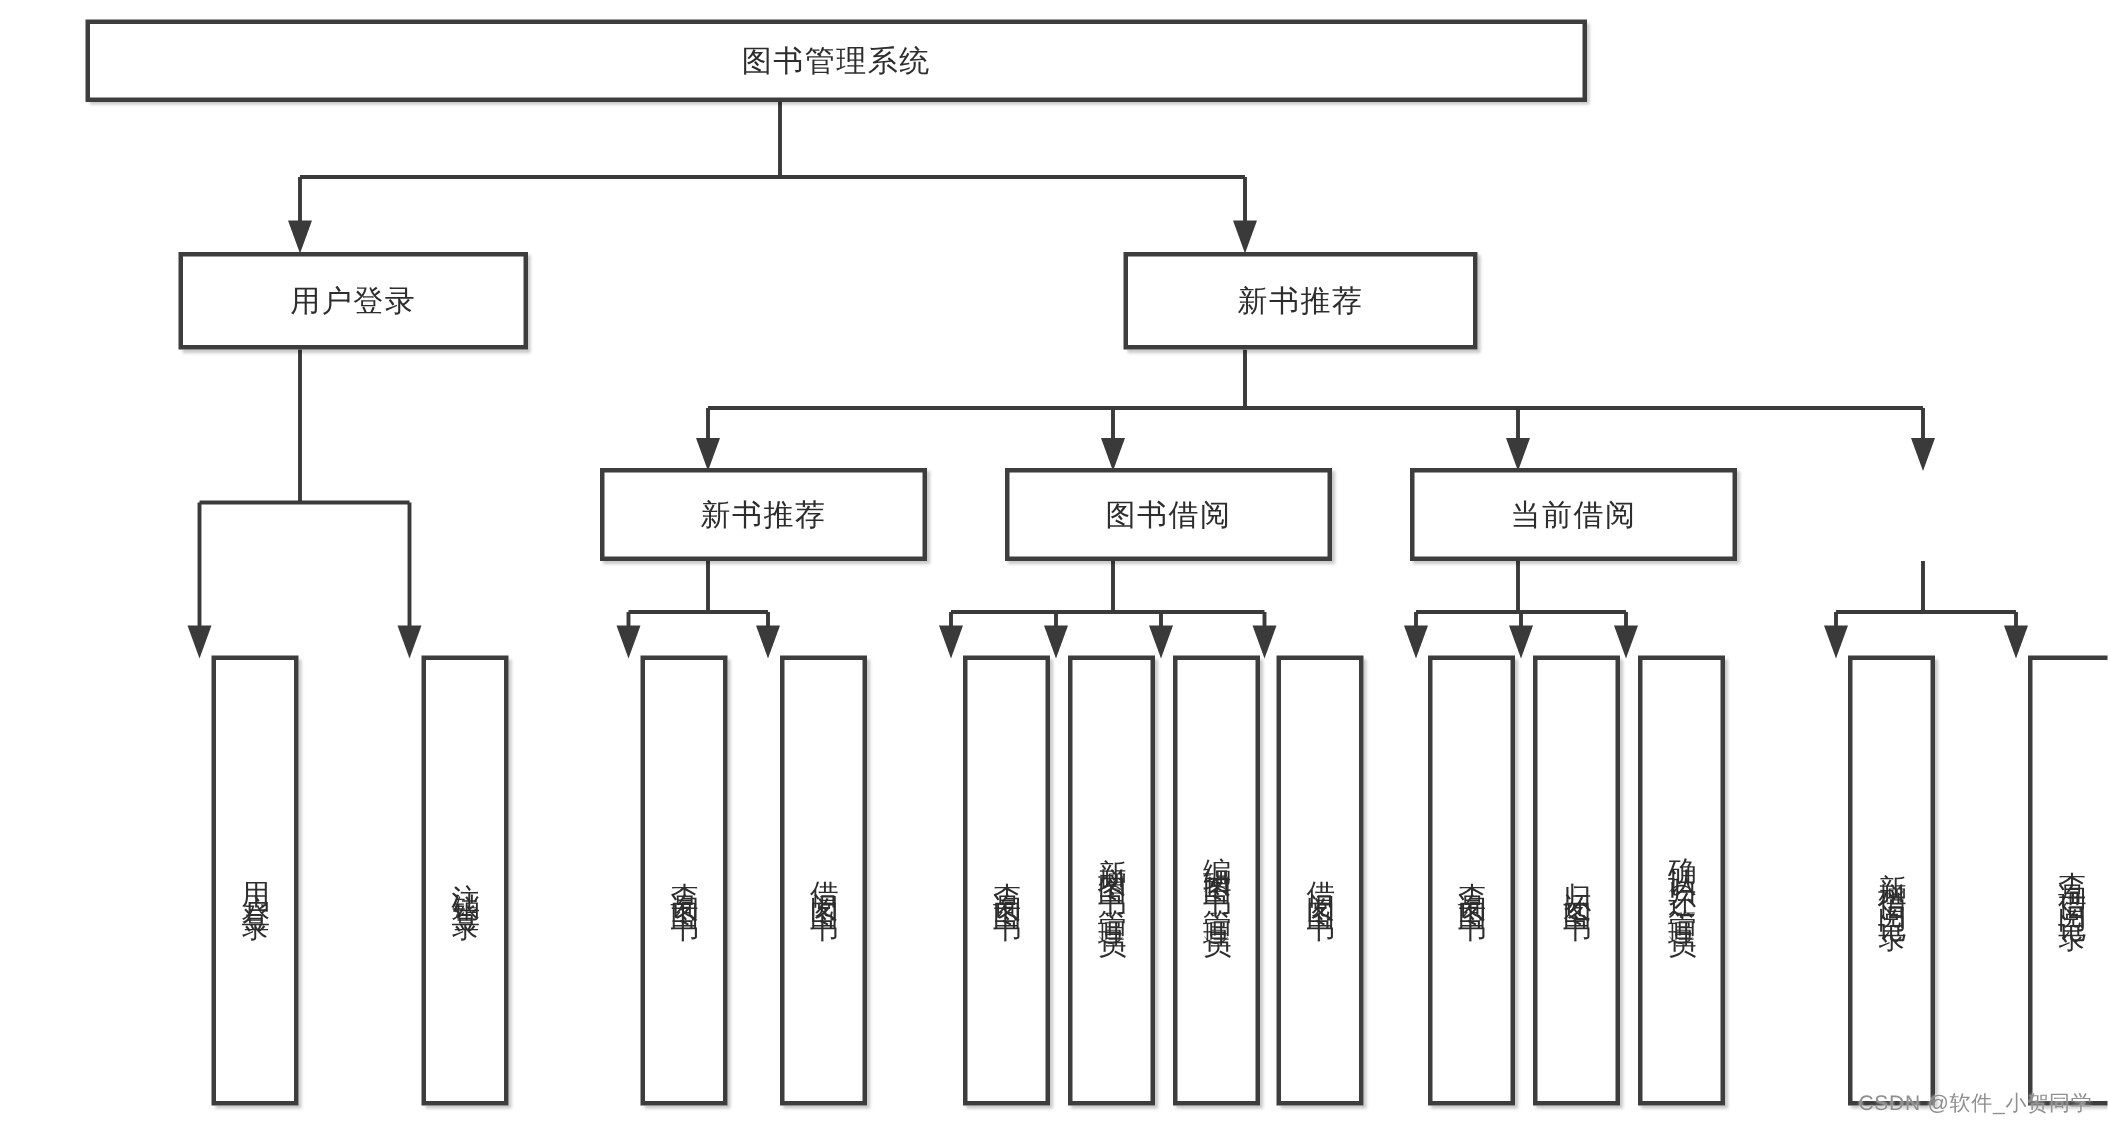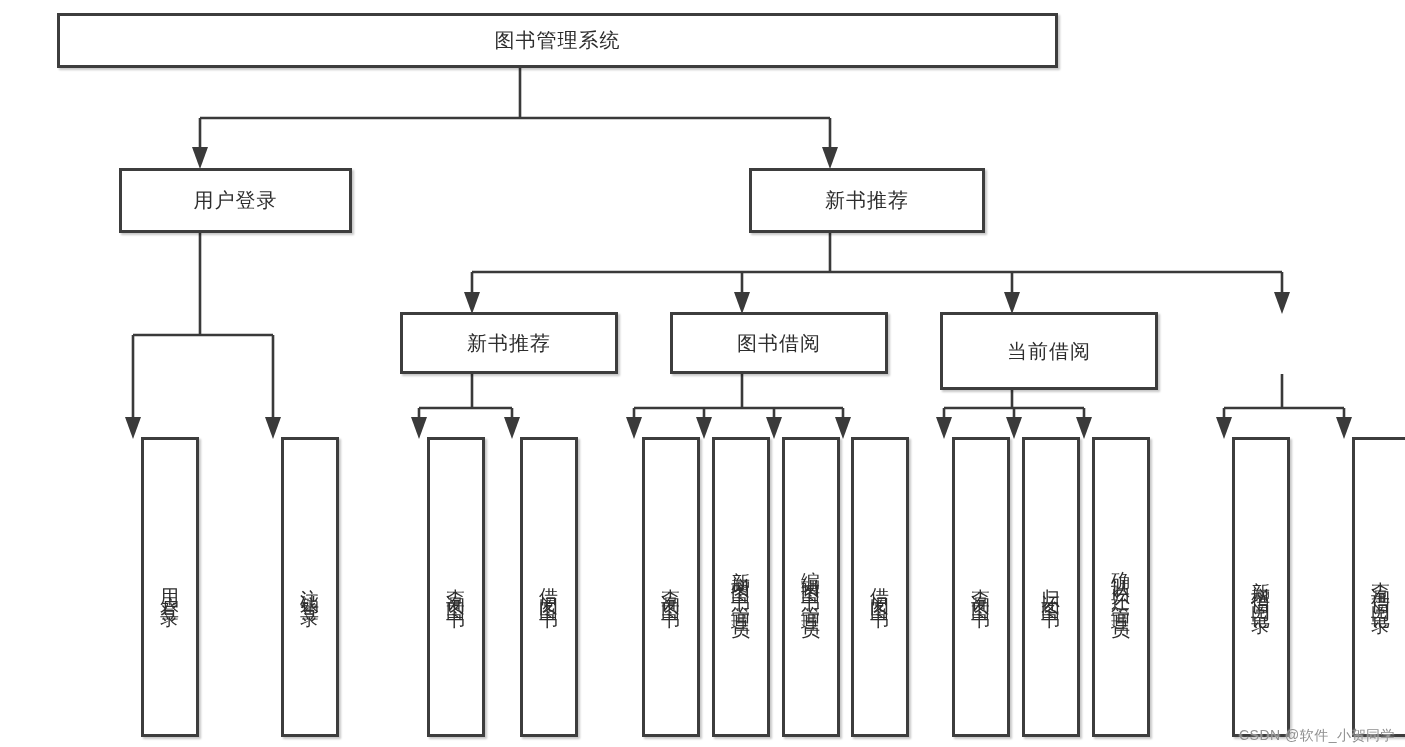--- a/index.html
+++ b/index.html
@@ -98,21 +98,21 @@
     </g>
   </svg>
 
   <div class="node hnode" style="left:20px;top:13px;width:1001px;height:55px;">图书管理系统</div>
 
   <div class="node hnode" style="left:82px;top:168px;width:233px;height:65px;">用户登录</div>
   <div class="node hnode" style="left:712px;top:168px;width:236px;height:65px;">新书推荐</div>
 
   <div class="node hnode" style="left:363px;top:312px;width:218px;height:62px;">新书推荐</div>
   <div class="node hnode" style="left:633px;top:312px;width:218px;height:62px;">图书借阅</div>
-  <div class="node hnode" style="left:903px;top:312px;width:218px;height:78px;">当前借阅</div>
+  <div class="node hnode" style="left:903px;top:312px;width:218px;height:62px;">当前借阅</div>
 
   <div class="node vnode" style="left:104px;top:437px;width:58px;height:300px;">
     <span class="vtext">用户登录</span>
   </div>
   <div class="node vnode" style="left:244px;top:437px;width:58px;height:300px;">
     <span class="vtext">注销登录</span>
   </div>
 
   <div class="node vnode" style="left:390px;top:437px;width:58px;height:300px;">
     <span class="vtext">查询图书</span>

